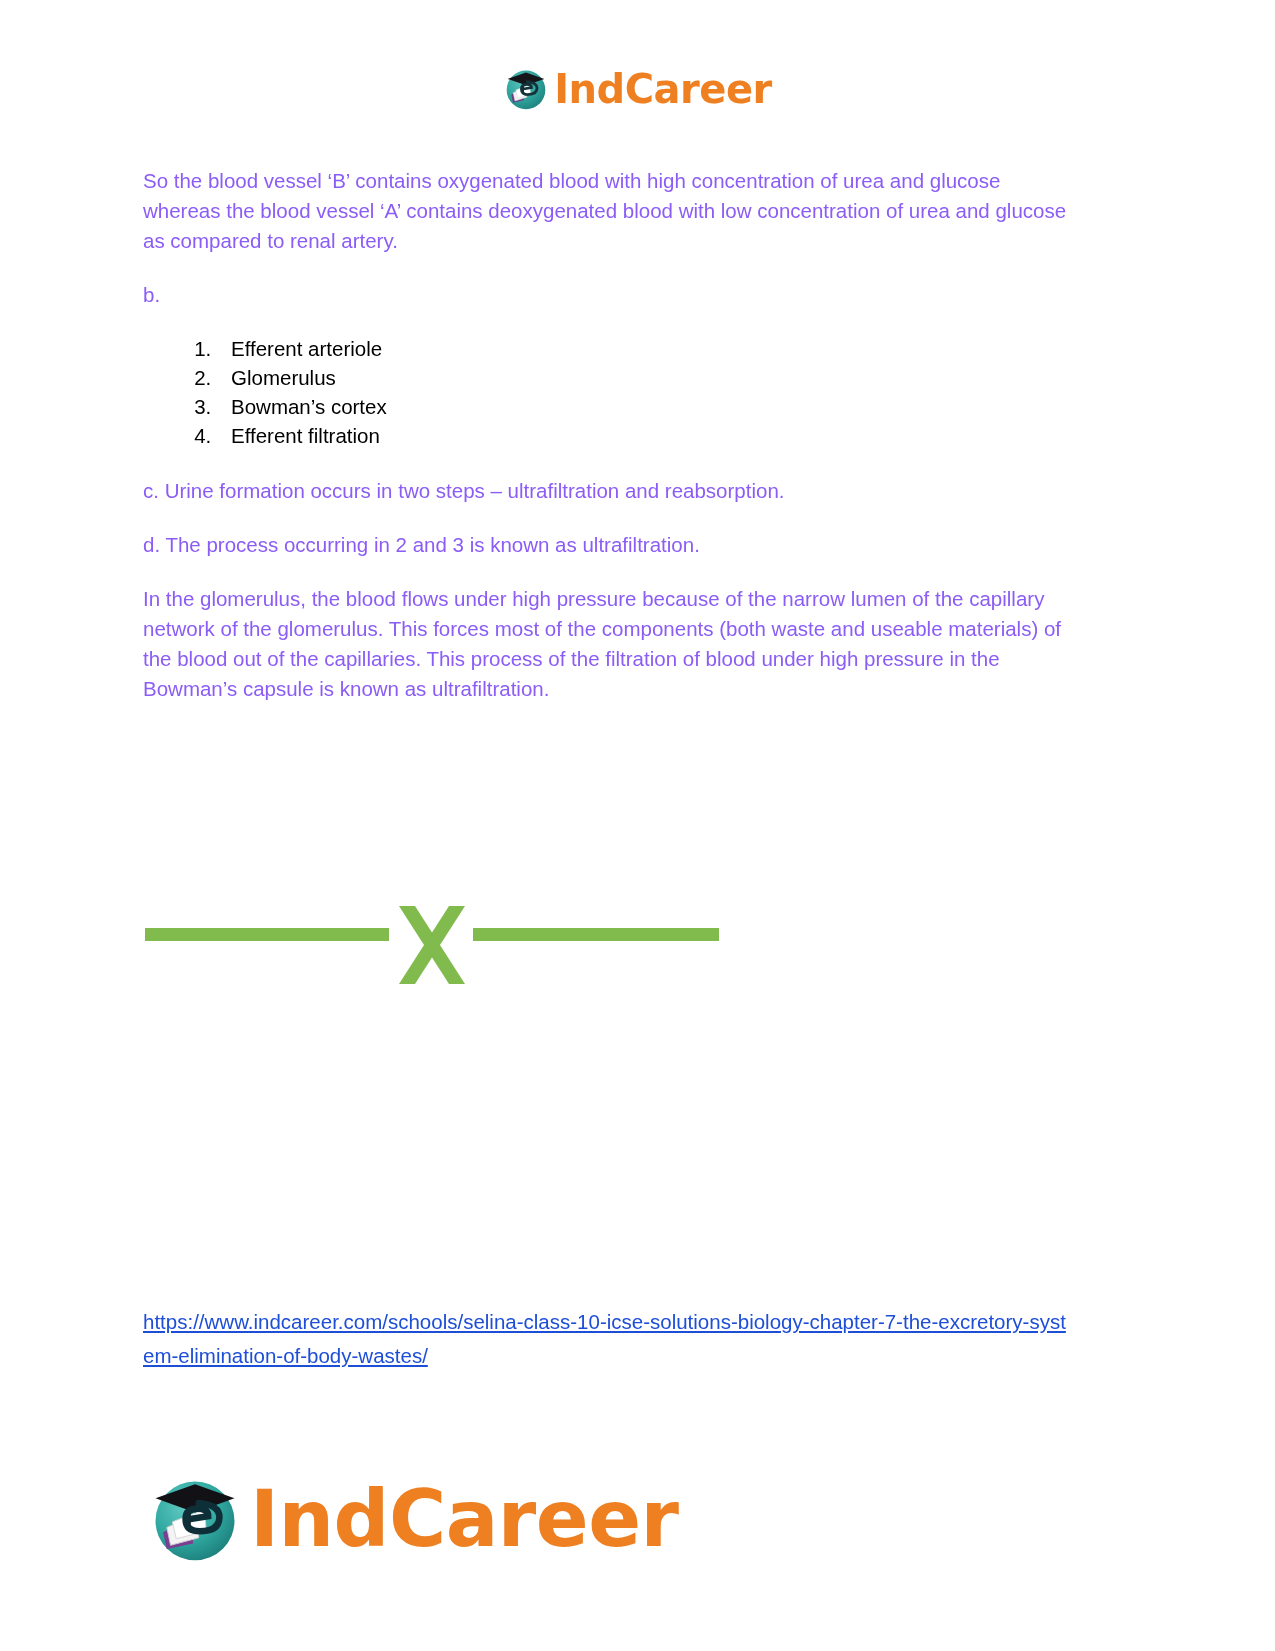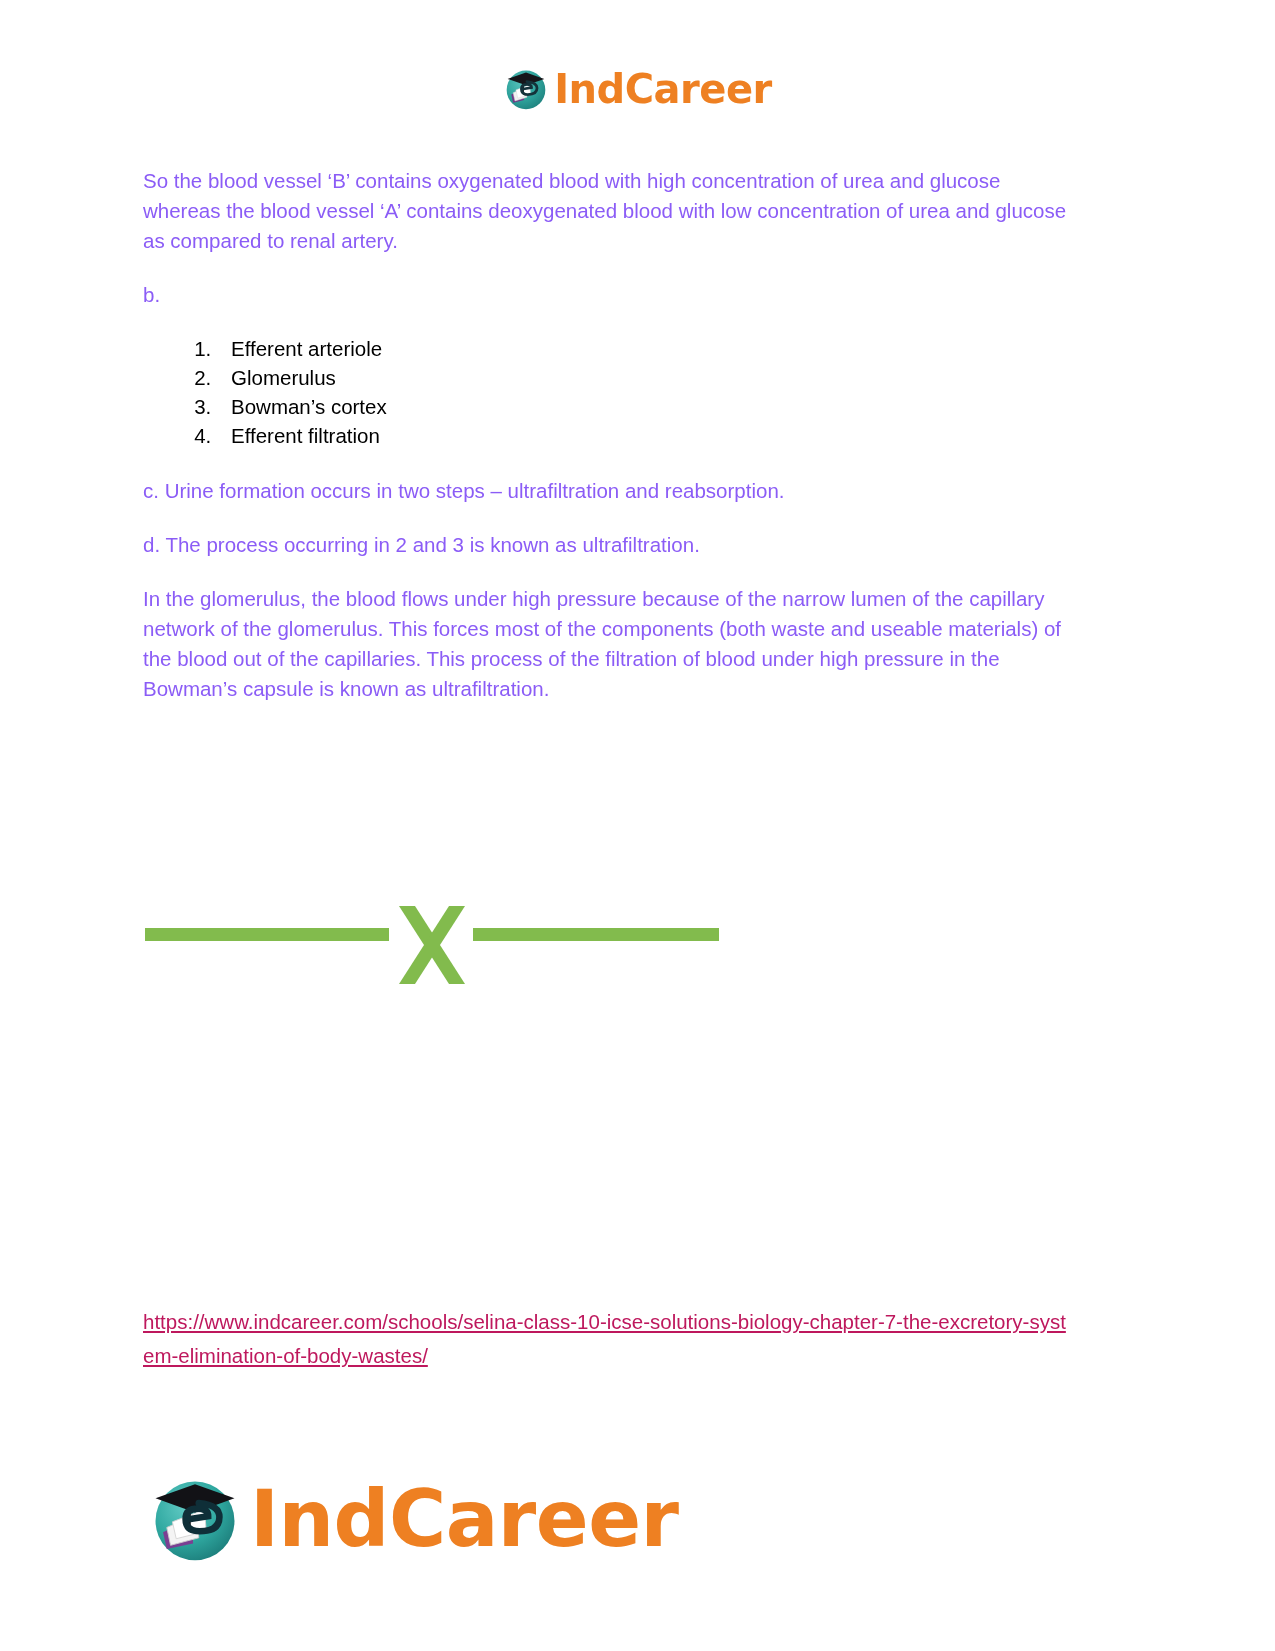--- a/index.html
+++ b/index.html
@@ -90,21 +90,21 @@
   
   .footer-link {
     position: absolute;
     left: 143px;
     top: 1305px;
     width: 930px;
   }
   .footer-link a {
     font-size: 20.5px;
     line-height: 34px;
-    color: #be185d;
+    color: #1d4ed8;
     text-decoration: underline;
     word-break: break-all;
   }
 
   
   .footer-logo {
     position: absolute;
     left: 148px;
     top: 1472px;
   }

